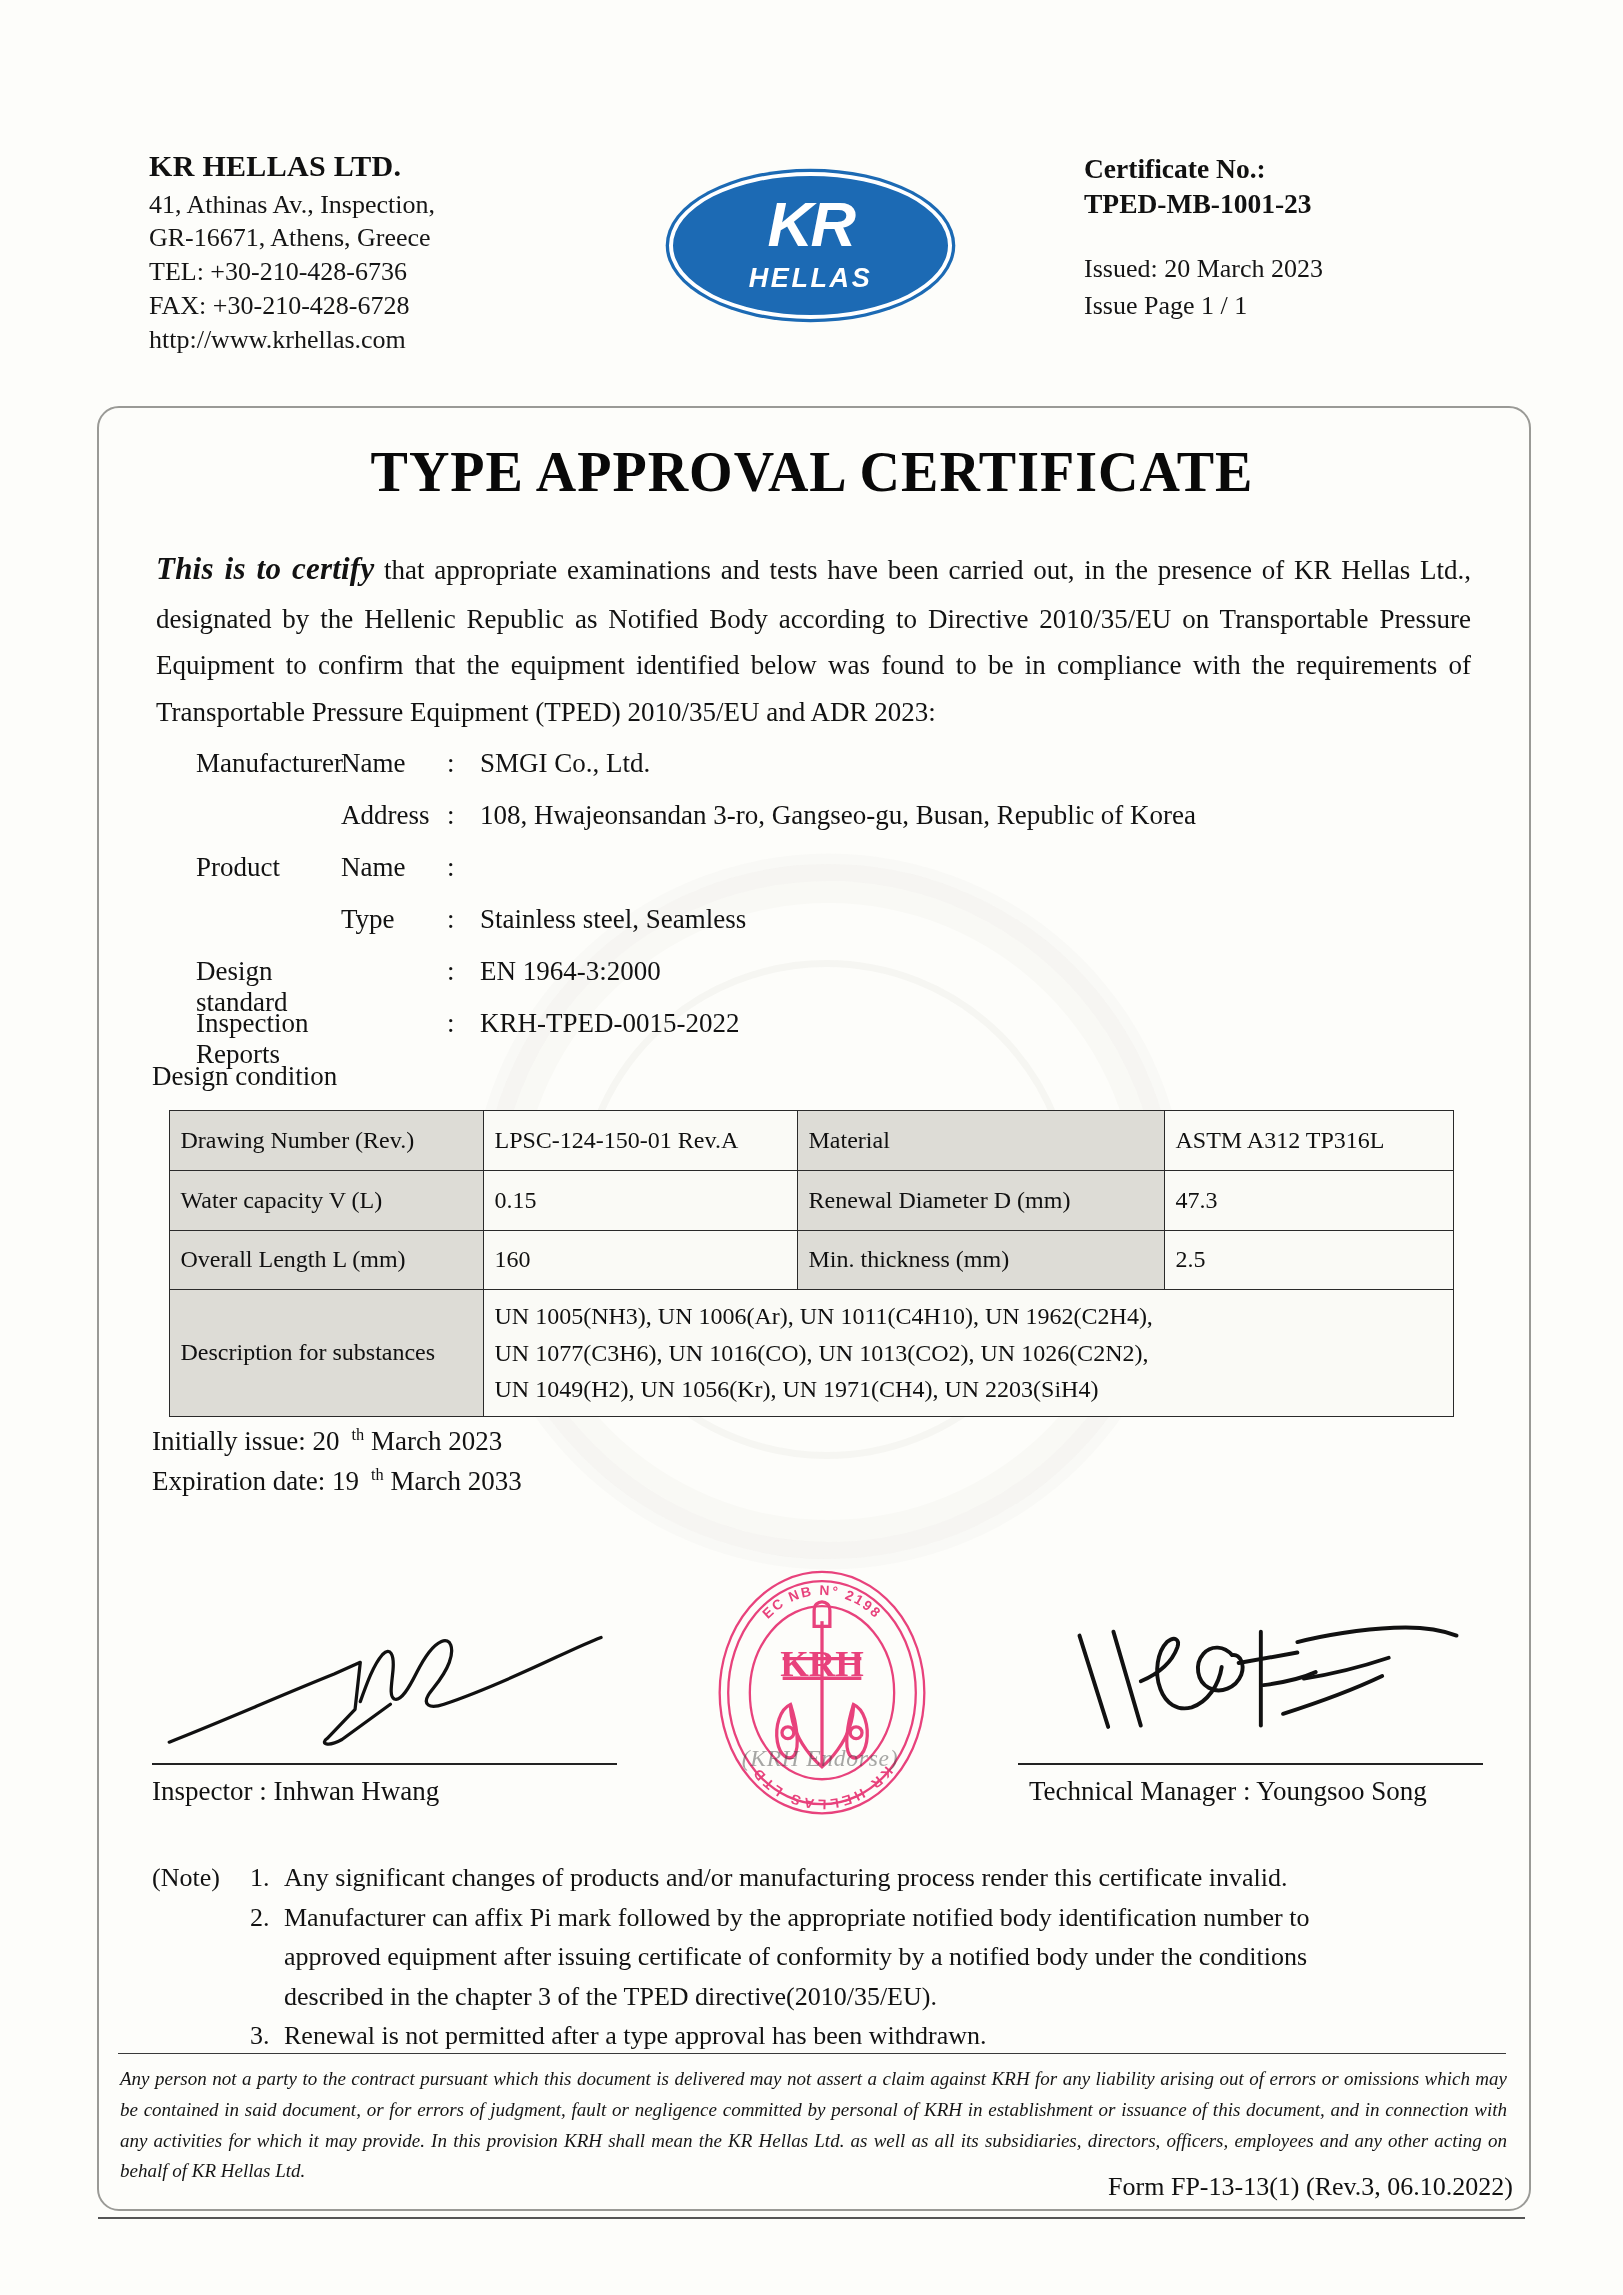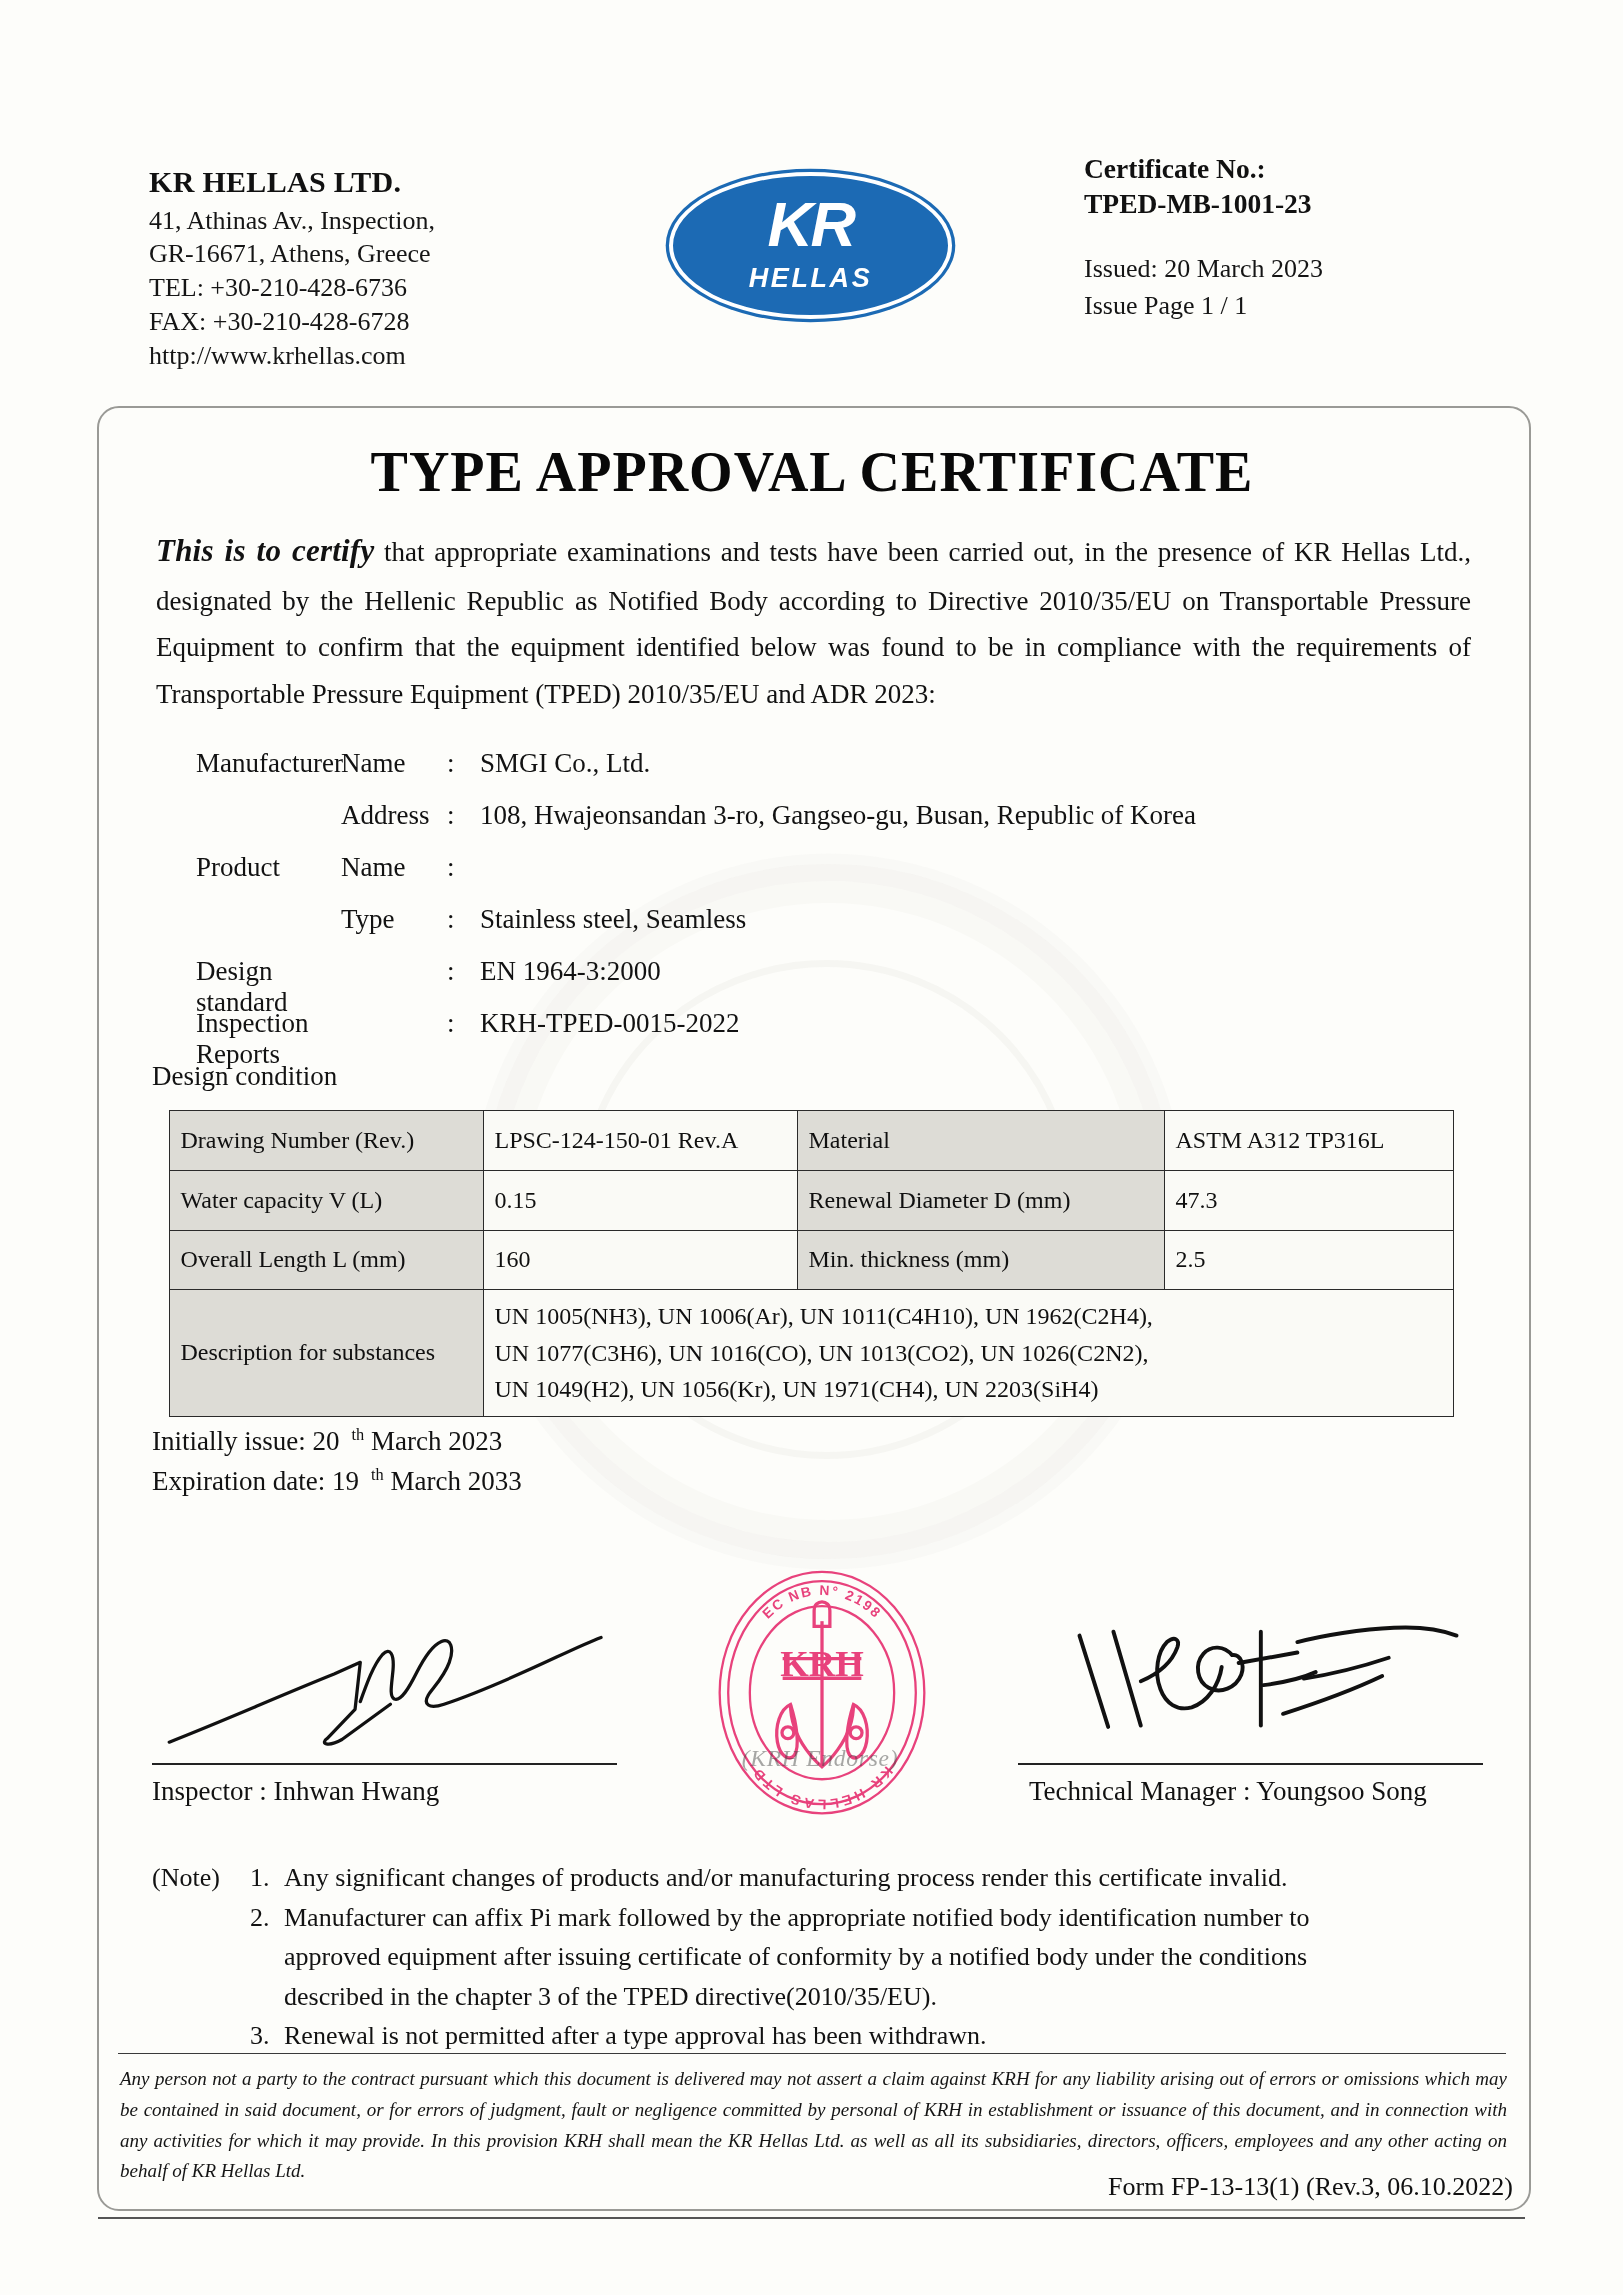--- a/index.html
+++ b/index.html
@@ -66,21 +66,20 @@
     left: 149px;
     top: 149px;
     width: 524px;
   }
   .company-name {
     font-size: 30px;
     font-weight: bold;
     letter-spacing: 0.3px;
     color: #111;
     margin-bottom: 4.6px;
-    margin-top: 16px;
   }
   .company-line {
     font-size: 26px;
     color: #151515;
     line-height: 1.30;
     white-space: nowrap;
   }
 
   .logo-wrap {
     position: absolute;
@@ -170,21 +169,21 @@
     font-weight: bold;
     letter-spacing: 1px;
     color: #090909;
     z-index: 3;
   }
 
   
   .intro {
     position: absolute;
     left: 156px;
-    top: 524px;
+    top: 542px;
     width: 1315px;
     font-size: 27px;
     line-height: 1.73;
     color: #121212;
     text-align: justify;
     z-index: 3;
   }
   .intro b.lead {
     font-weight: bold;
     font-style: italic;

